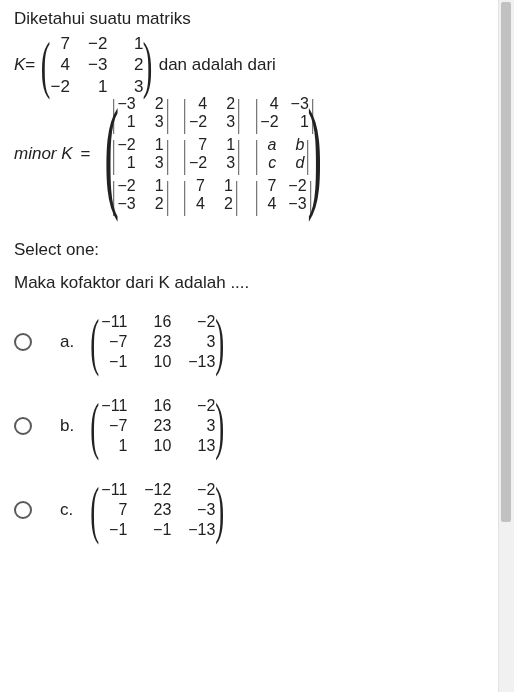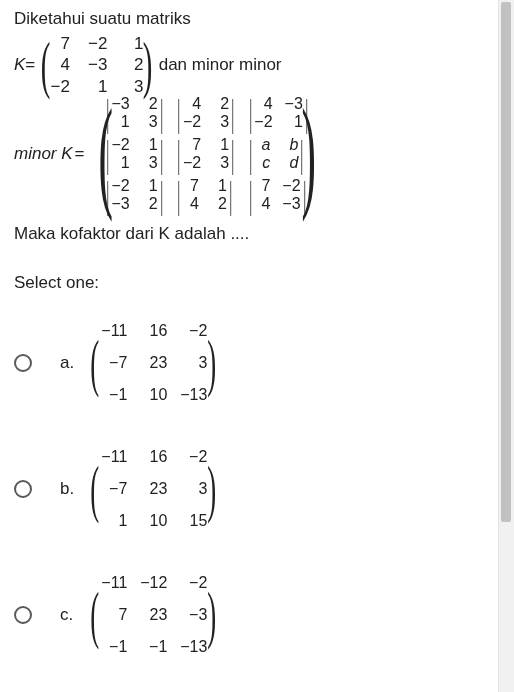--- a/index.html
+++ b/index.html
@@ -98,24 +98,23 @@
     line-height: 60px;
     font-family: "Times New Roman", serif;
     transform: scaleX(0.42);
     display: inline-block;
   }
   .ans-grid {
     display: inline-grid;
     grid-template-columns: repeat(3, auto);
     column-gap: 16px;
     row-gap: 0px;
-    margin: 16px -6px;
+    margin: 7px -6px;
     line-height: 1.25;
     font-size: 16px;
-    gap: 12px;
   }
   .ans-grid span { text-align: right; min-width: 28px; }
   .scrollbar-track {
     position: absolute;
     right: 0;
     top: 0;
     width: 16px;
     height: 692px;
     background: #f1f1f1;
     border-left: 1px solid #e3e3e3;
@@ -145,26 +144,26 @@
       <span>−2</span>
       <span>1</span>
       <span>4</span>
       <span>−3</span>
       <span>2</span>
       <span>−2</span>
       <span>1</span>
       <span>3</span>
     </span>
     <span class="paren">)</span>
-    <span> dan minor minor</span>
+    <span> dan adalah dari</span>
   </div>
 
 
   <div class="minor-row">
-    <span class="ml" style="margin-right:2px">minor K</span>
+    <span class="ml" style="margin-right:8px">minor K</span>
     <span> = </span>
     <span class="big-paren">(</span>
     <span class="minor-grid" id="minor-grid">
         <span class="det">
           <span class="vbar">|</span>
           <span class="det-inner">
             <span>−3</span>
             <span>2</span>
             <span>1</span>
             <span>3</span>
@@ -248,23 +247,23 @@
             <span>−2</span>
             <span>4</span>
             <span>−3</span>
           </span>
           <span class="vbar">|</span>
         </span>
       </span>
     <span class="big-paren">)</span>
   </div>
 
+  <div class="line select-one">Select one:</div>
+
   <div class="line prompt2">Maka kofaktor dari K  adalah ....</div>
-
-  <div class="line select-one">Select one:</div>
 
   <div id="options-container">
       <div class="option-row">
         <div class="radio"></div>
         <span class="opt-label">a.</span>
         <span class="ans-paren">(</span>
         <span class="ans-grid">
           <span>−11</span>
           <span>16</span>
           <span>−2</span>
@@ -283,21 +282,21 @@
         <span class="ans-paren">(</span>
         <span class="ans-grid">
           <span>−11</span>
           <span>16</span>
           <span>−2</span>
           <span>−7</span>
           <span>23</span>
           <span>3</span>
           <span>1</span>
           <span>10</span>
-          <span>15</span>
+          <span>13</span>
         </span>
         <span class="ans-paren">)</span>
       </div>
       <div class="option-row">
         <div class="radio"></div>
         <span class="opt-label">c.</span>
         <span class="ans-paren">(</span>
         <span class="ans-grid">
           <span>−11</span>
           <span>−12</span>

